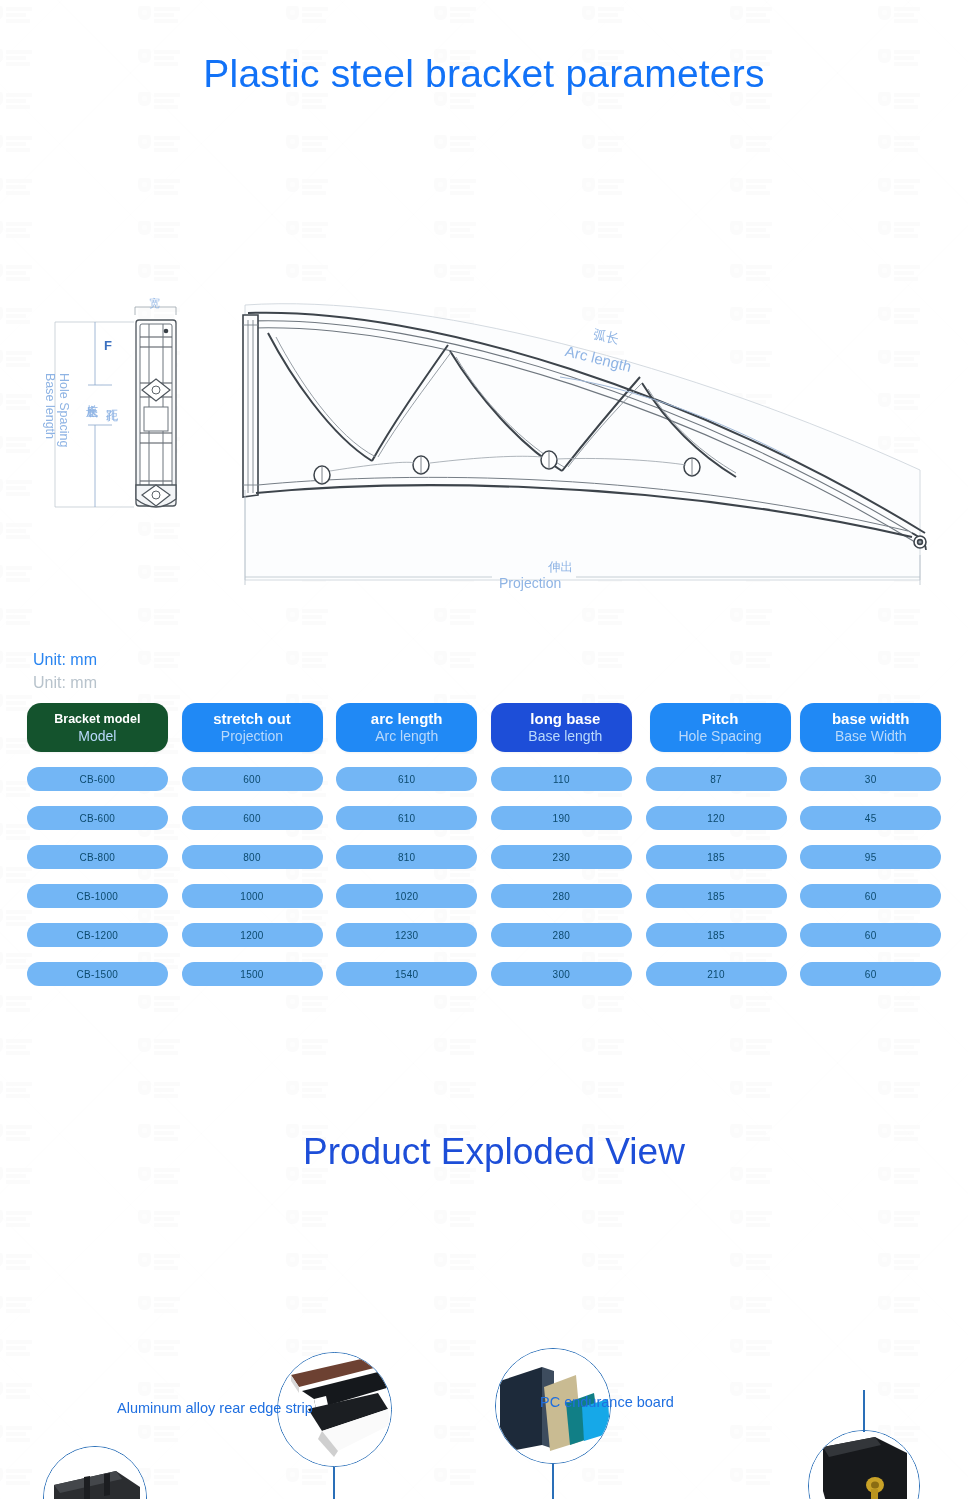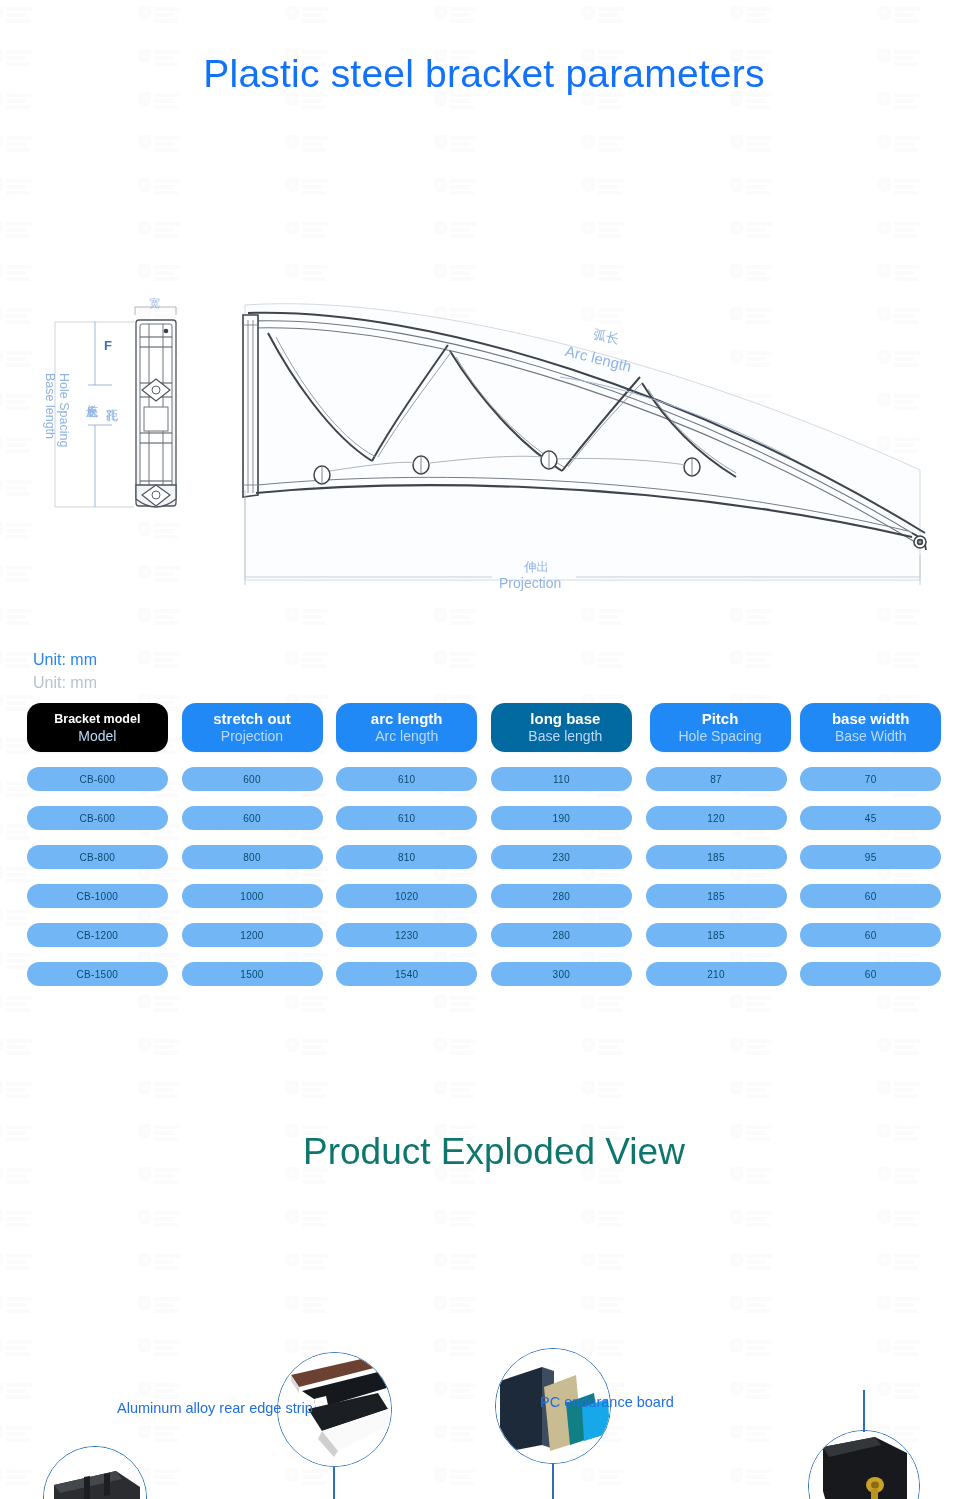--- a/index.html
+++ b/index.html
@@ -67,21 +67,21 @@
     z-index: 4;
   }
 
   #exploded-title {
     position: absolute;
     left: 303px; top: 1127px;
     width: 420px;
     font-size: 37px;
     line-height: 49px;
     font-weight: 400;
-    color: #0f766e;
+    color: #1d4ed8;
     z-index: 4;
   }
 
   
   #drawing-area {
     position: absolute;
     left: 0; top: 285px;
     width: 968px; height: 340px;
     z-index: 3;
   }
@@ -2315,51 +2315,51 @@
 
     <div class="dim-label vert" style="left:86px; top:110px; font-size:12px;">底座长</div>
 
     <div class="dim-label vert" style="left:58px; top:88px; font-size:12.5px;">Hole Spacing</div>
 
     <div class="dim-label vert" style="left:44px; top:88px; font-size:12.5px;">Base length</div>
 
     <div class="dim-label" style="left:595px; top:43px; font-size:13px; transform:rotate(14deg); transform-origin:left top;">弧长</div>
     <div class="dim-label" style="left:567px; top:60px; font-size:15px; transform:rotate(14deg); transform-origin:left top;">Arc length</div>
 
-    <div class="dim-label" style="left:524px; top:276px; font-size:12.5px;">伸出</div>
+    <div class="dim-label" style="left:548px; top:276px; font-size:12.5px;">伸出</div>
     <div class="dim-label" style="left:499px; top:292px; font-size:14px;">Projection</div>
   </div>
 
   <div id="unit-block">
     <div class="u1">Unit: mm</div>
     <div class="u2">Unit: mm</div>
   </div>
 
   <div id="table">
     <div class="trow" id="header-row">
         <div class="tcell">
-          <div class="pill-head small" style="background: #000000;">
+          <div class="pill-head small" style="background: #14532d;">
             <div class="en">Bracket model</div>
             <div class="sub">Model</div>
           </div>
         </div>
         <div class="tcell">
           <div class="pill-head" style="background: rgb(32, 137, 245);">
             <div class="en">stretch out</div>
             <div class="sub">Projection</div>
           </div>
         </div>
         <div class="tcell">
           <div class="pill-head" style="background: rgb(32, 137, 245);">
             <div class="en">arc length</div>
             <div class="sub">Arc length</div>
           </div>
         </div>
         <div class="tcell">
-          <div class="pill-head" style="background: #0369a1; padding-left: 8px;">
+          <div class="pill-head" style="background: #1d4ed8; padding-left: 8px;">
             <div class="en">long base</div>
             <div class="sub">Base length</div>
           </div>
         </div>
         <div class="tcell">
           <div class="pill-head" style="background: rgb(32, 137, 245); margin-left: 8px;">
             <div class="en">Pitch</div>
             <div class="sub">Hole Spacing</div>
           </div>
         </div>
@@ -2381,21 +2381,21 @@
           <div class="tcell">
             <div class="pill-cell" style="background: rgb(115, 182, 245);">610</div>
           </div>
           <div class="tcell">
             <div class="pill-cell" style="background: rgb(115, 182, 245);">110</div>
           </div>
           <div class="tcell">
             <div class="pill-cell" style="background: rgb(115, 182, 245);">87</div>
           </div>
           <div class="tcell">
-            <div class="pill-cell" style="background: rgb(115, 182, 245);">70</div>
+            <div class="pill-cell" style="background: rgb(115, 182, 245);">30</div>
           </div>
         </div>
         <div class="trow row-data">
           <div class="tcell">
             <div class="pill-cell" style="background: rgb(115, 182, 245);">CB-600</div>
           </div>
           <div class="tcell">
             <div class="pill-cell" style="background: rgb(115, 182, 245);">600</div>
           </div>
           <div class="tcell">

